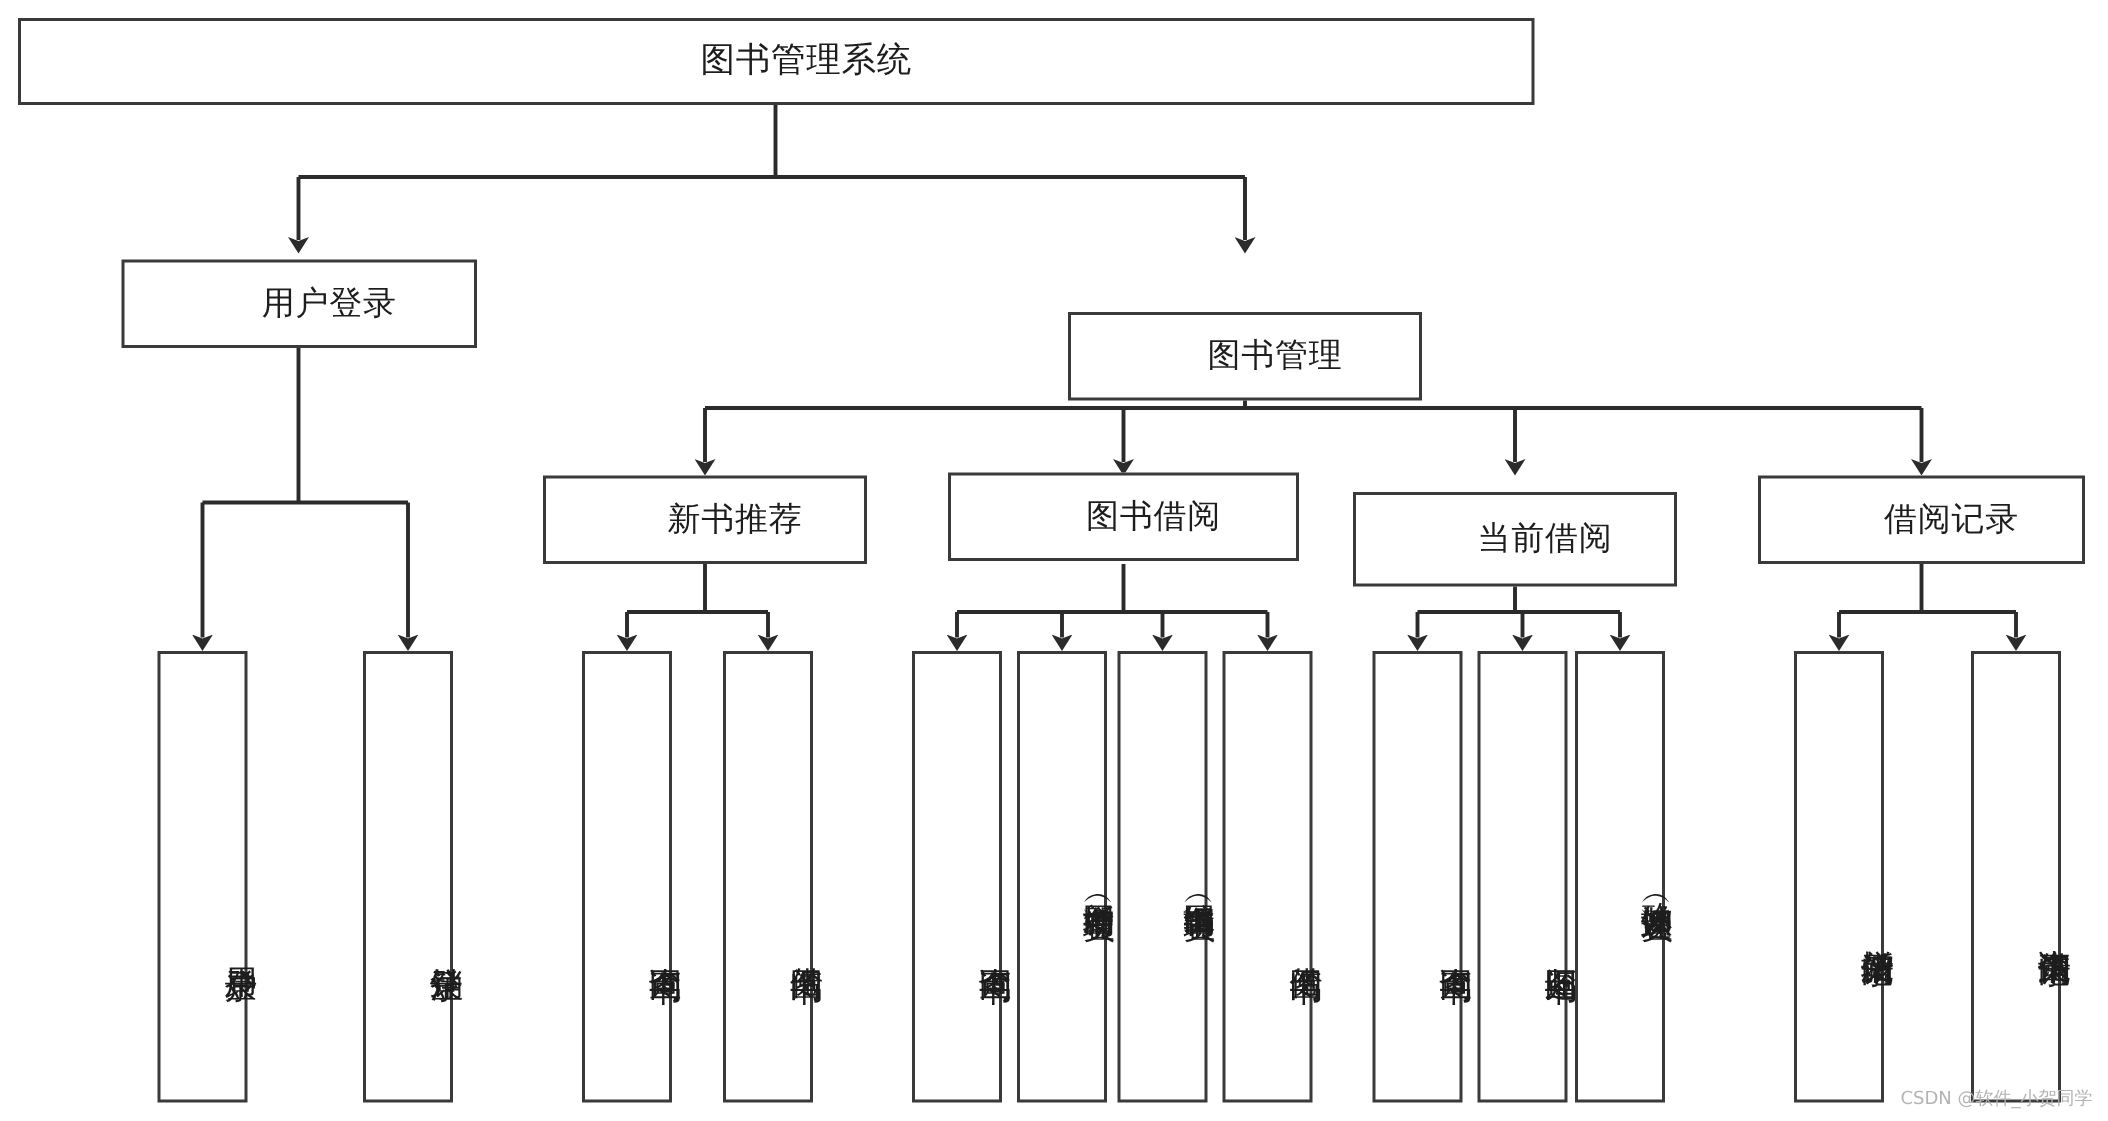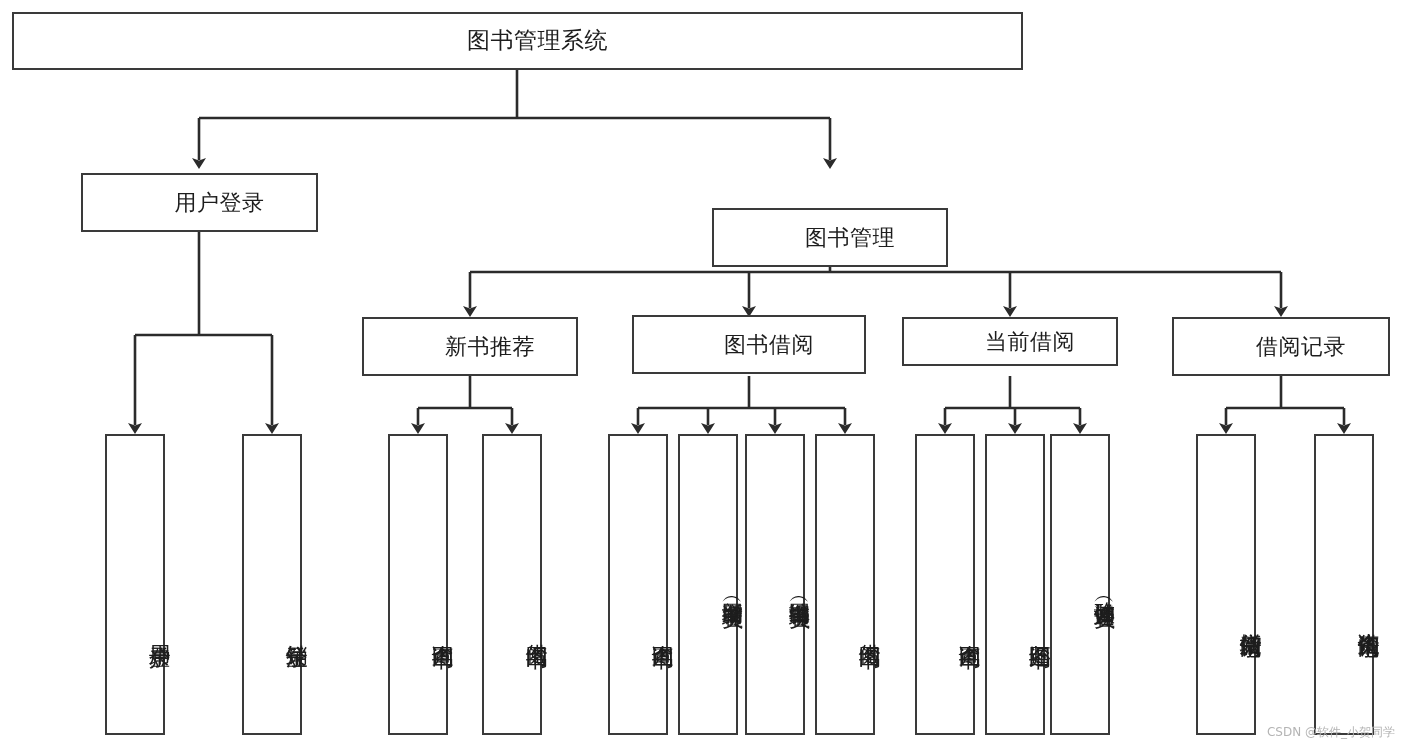--- a/index.html
+++ b/index.html
@@ -144,21 +144,21 @@
   <div class="node h-node" style="left:712px; top:173px; width:236px; height:59px;margin-top:35px;">
     <span class="node-label">图书管理</span>
   </div>
 
   <div class="node h-node" style="left:362px; top:317px; width:216px; height:59px;">
     <span class="node-label">新书推荐</span>
   </div>
   <div class="node h-node" style="left:632px; top:315px; width:234px; height:59px;">
     <span class="node-label">图书借阅</span>
   </div>
-  <div class="node h-node" style="left:902px; top:317px; width:216px; height:49px;">
+  <div class="node h-node" style="left:902px; top:328px; width:216px; height:63px;">
     <span class="node-label">当前借阅</span>
   </div>
   <div class="node h-node" style="left:1172px; top:317px; width:218px; height:59px;">
     <span class="node-label">借阅记录</span>
   </div>
 
   <div class="node v-node short" style="left:105px; top:434px; width:60px; height:301px;">
     <span class="node-label">用户登录</span>
   </div>
   <div class="node v-node short" style="left:242px; top:434px; width:60px; height:301px;">

